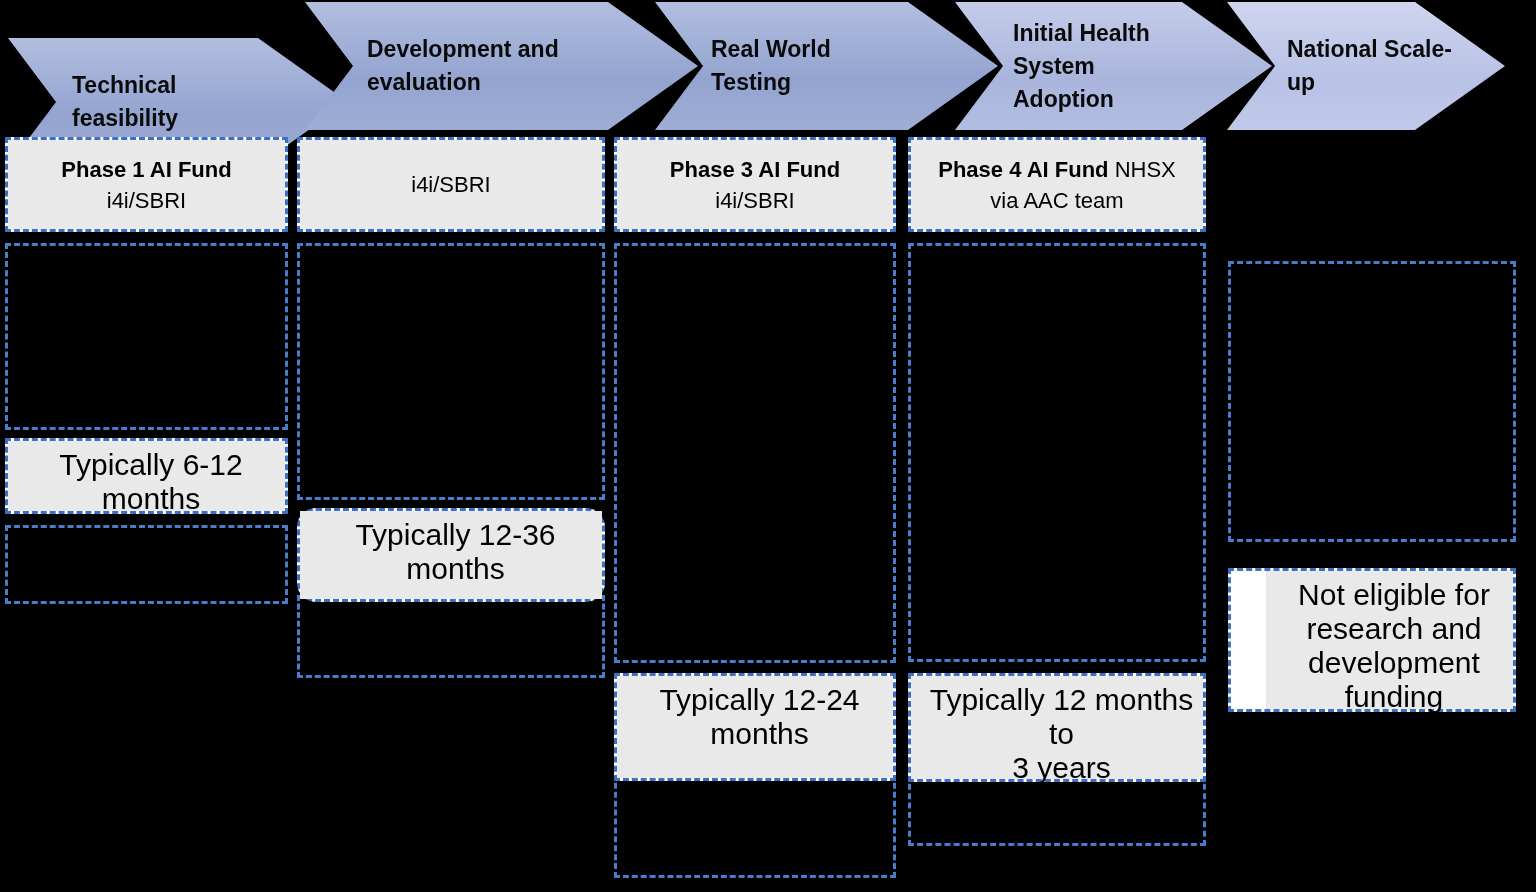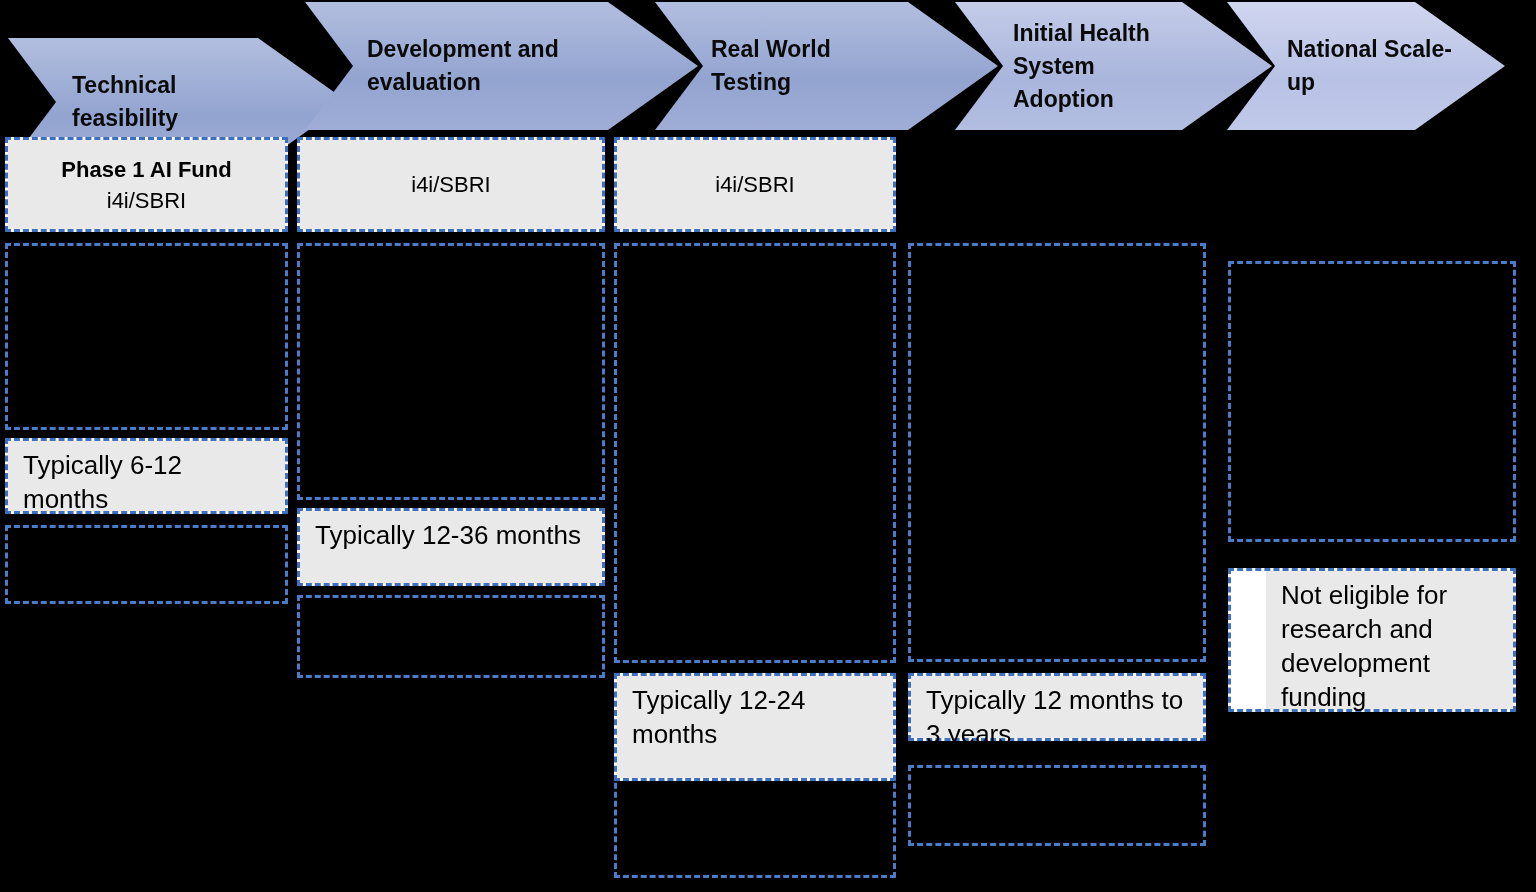--- a/index.html
+++ b/index.html
@@ -43,27 +43,28 @@
     text-align:center;font-size:22px;line-height:31px;
   }
   .ptitle .b{font-weight:bold;}
   .p1{left:5px;top:137px;width:283px;height:95px;}
   .p2{left:297px;top:137px;width:308px;height:95px;}
   .p3{left:614px;top:137px;width:282px;height:95px;}
   .p4{left:908px;top:137px;width:298px;height:95px;}
 
   .tbox .gfill{
     padding:7px 6px 0 15px;
-    font-size:26px;line-height:34px;
+    font-size:30px;line-height:34px;
     white-space:pre-line;
+    text-align:center;
   }
   .t1{left:5px;top:438px;width:283px;height:76px;}
-  .t2{left:297px;top:508px;width:308px;height:78px;}
+  .t2{left:297px;top:508px;width:308px;height:94px;border-radius:19px;}
   .t3{left:614px;top:673px;width:282px;height:108px;}
-  .t4{left:908px;top:673px;width:298px;height:68px;}
+  .t4{left:908px;top:673px;width:298px;height:109px;}
   .t5{left:1228px;top:568px;width:288px;height:144px;padding-left:35px;}
 
   
   .ebox{
     position:absolute;box-sizing:border-box;
     background:transparent;
     border:3px dashed #4b7cc9;
   }
   .b1a{left:5px;top:243px;width:283px;height:187px;}
   .b1b{left:5px;top:525px;width:283px;height:79px;}
@@ -108,21 +109,28 @@
       <div class="psub">i4i/SBRI</div>
     </div>
   </div>
   <div class="gwrap pbox p2">
     <div class="gfill">
       <div class="psub">i4i/SBRI</div>
     </div>
   </div>
   <div class="gwrap pbox p3">
     <div class="gfill">
+      <div class="ptitle"><span class="b">Phase 3 AI Fund</span><span></span></div>
       <div class="psub">i4i/SBRI</div>
+    </div>
+  </div>
+  <div class="gwrap pbox p4">
+    <div class="gfill">
+      <div class="ptitle"><span class="b">Phase 4 AI Fund</span><span> NHSX</span></div>
+      <div class="psub">via AAC team</div>
     </div>
   </div>
 
   <div class="ebox b1a"></div>
   <div class="ebox b1b"></div>
   <div class="ebox b2a"></div>
   <div class="ebox b2b"></div>
   <div class="ebox b3a"></div>
   <div class="ebox b3b"></div>
   <div class="ebox b4a"></div>

